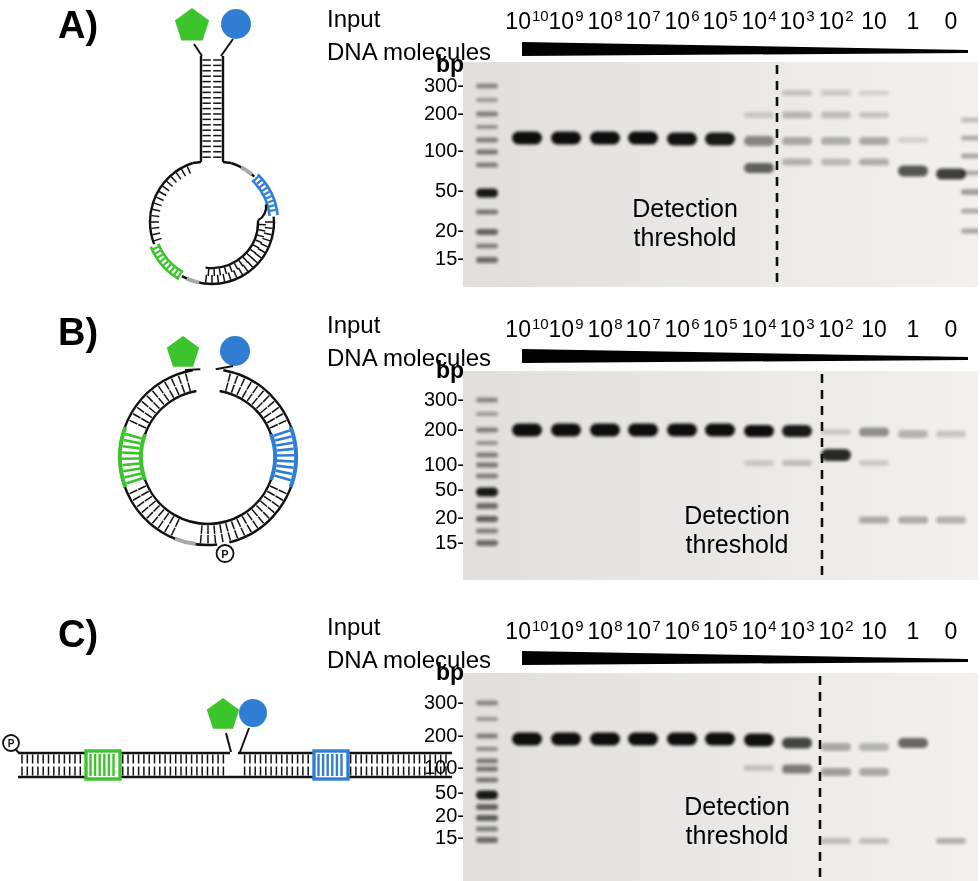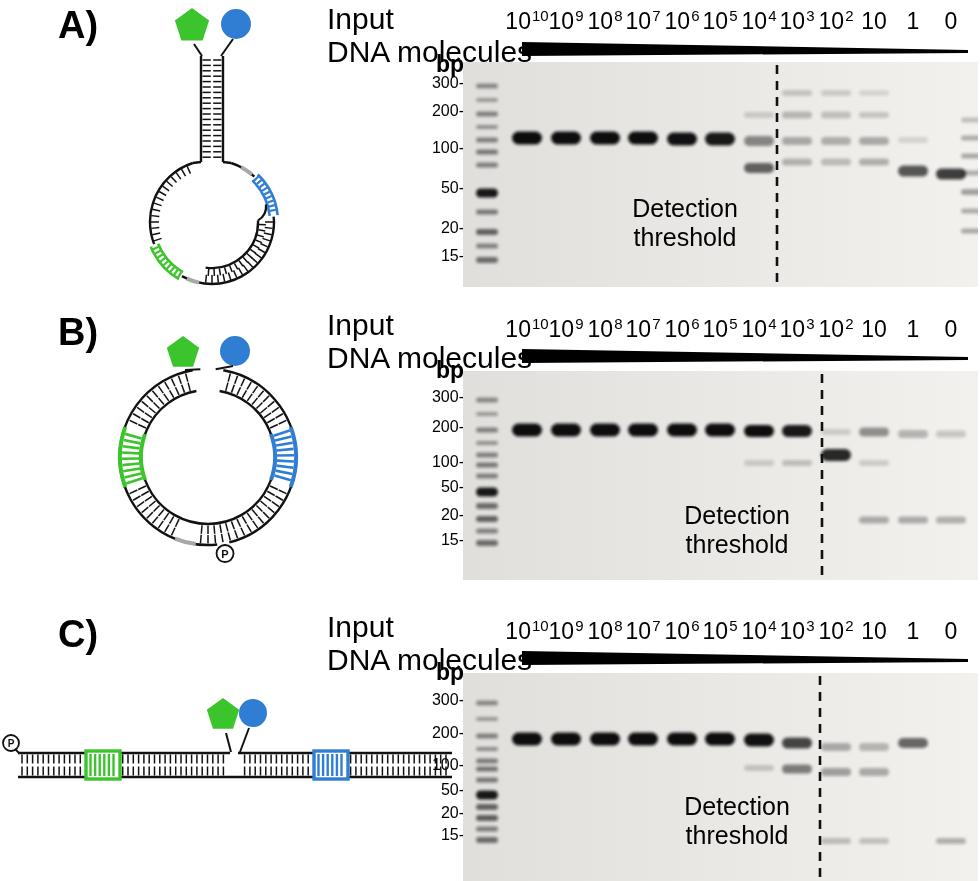--- a/index.html
+++ b/index.html
@@ -1,27 +1,27 @@
 <!DOCTYPE html>
 <html><head>
 <meta charset="utf-8">
 <style>
   *{margin:0;padding:0;box-sizing:border-box}
   html,body{background:#fff}
   .fig{position:relative;width:980px;height:881px;background:#fff;color:#000;
        font-family:"Liberation Sans","DejaVu Sans",sans-serif;overflow:hidden}
   .fig svg{position:absolute;display:block}
   .panel-letter{position:absolute;font-size:38px;font-weight:bold}
-  .input-label{position:absolute;font-size:30px;line-height:33px}
+  .input-label{position:absolute;font-size:24px;line-height:33px}
   .lane-row{position:absolute;left:463px;width:517px;height:36px}
   .lane-label{position:absolute;top:0;width:46px;text-align:center;font-size:23px;white-space:nowrap}
   .lane-label .sup{font-size:15px;position:relative;top:-8px;margin-left:1px}
   .bp{position:absolute;left:396px;width:68px;text-align:right;font-size:23px;font-weight:bold}
   .markers{position:absolute;left:392px;width:72px}
-  .marker{position:absolute;right:0;font-size:16px;white-space:nowrap}
+  .marker{position:absolute;right:0;font-size:20px;white-space:nowrap}
   .threshold{position:absolute;transform:translateX(-50%);text-align:center;font-size:25px;line-height:29px}
   .wedge polygon{fill:#000}
 </style>
 </head>
 <body>
 
 <div class="fig">
 
   <svg width="0" height="0">
     <defs>

